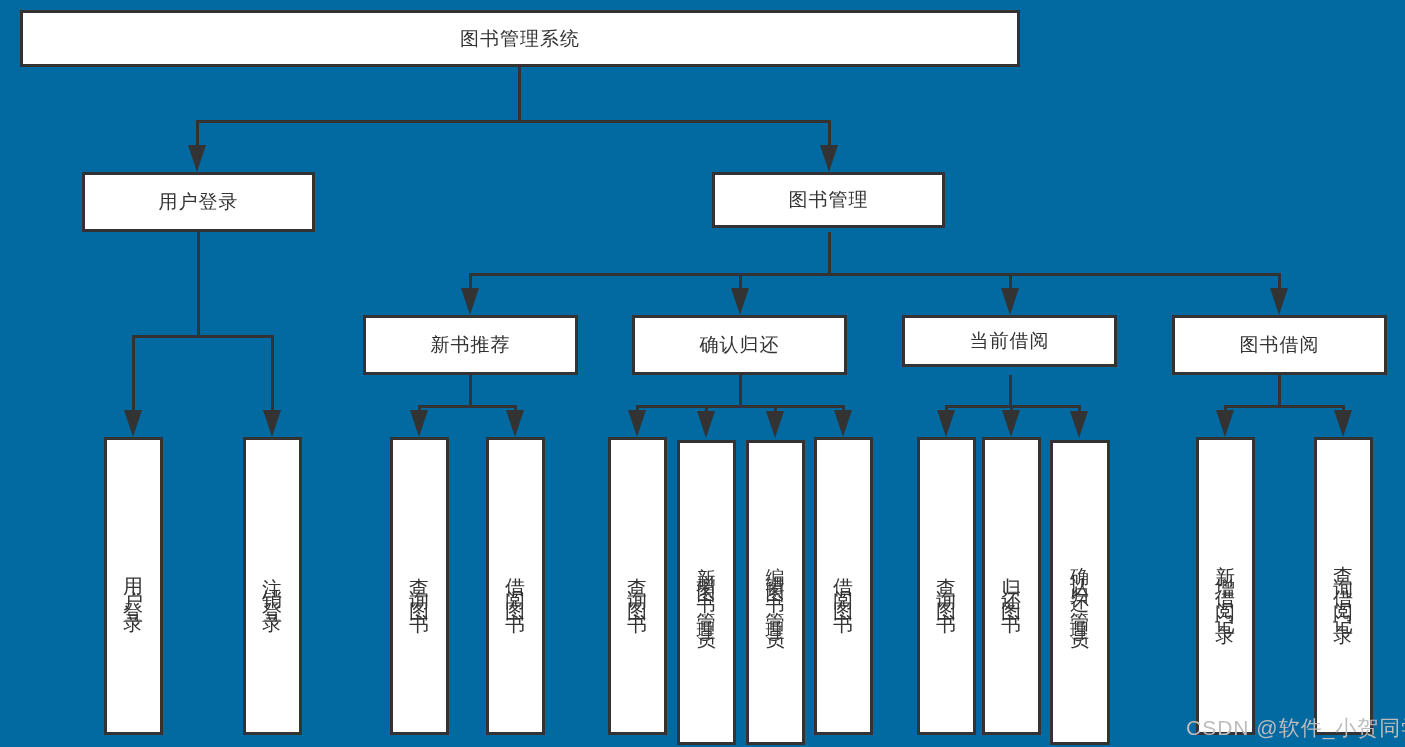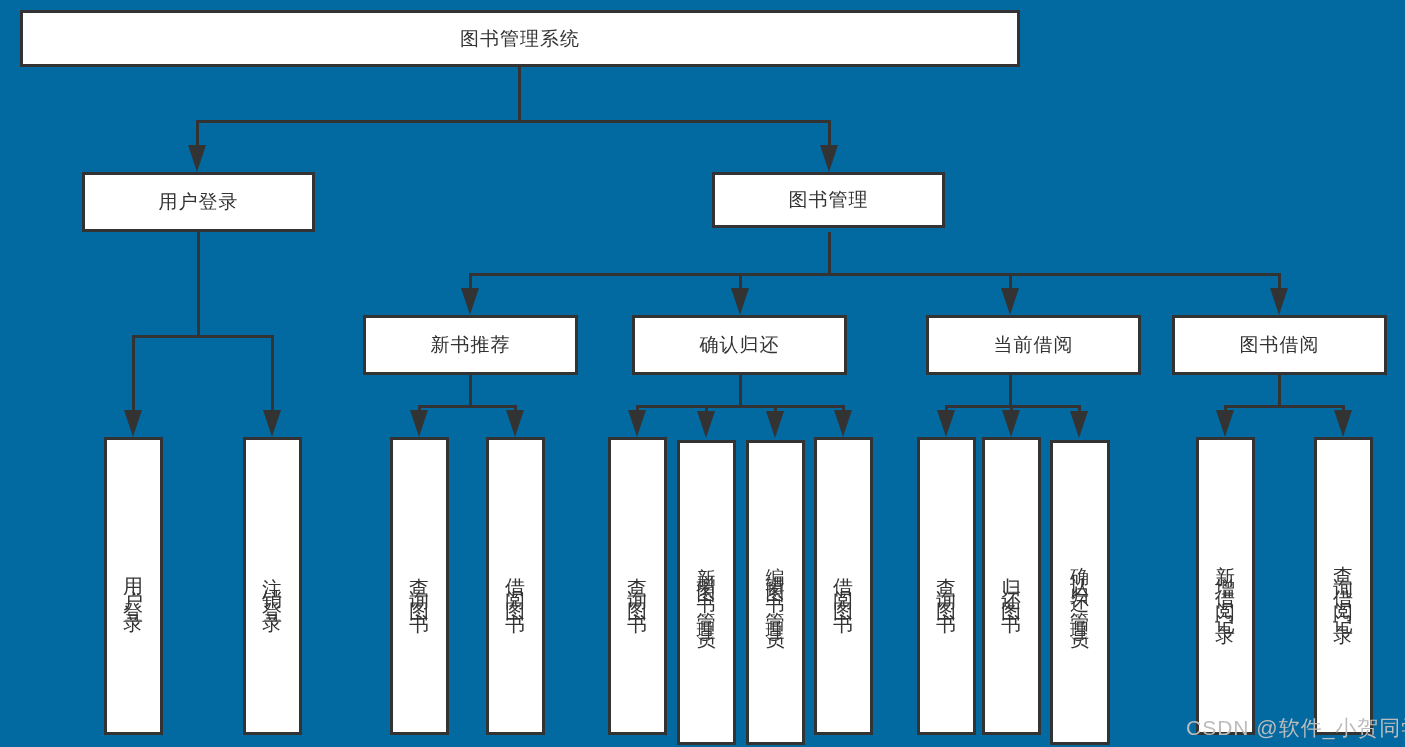--- a/index.html
+++ b/index.html
@@ -105,21 +105,21 @@
   <div class="box h" style="left:712px;top:172px;width:233px;height:56px">
     <span>图书管理</span>
   </div>
 
   <div class="box h" style="left:363px;top:315px;width:215px;height:60px">
     <span>新书推荐</span>
   </div>
   <div class="box h" style="left:632px;top:315px;width:215px;height:60px">
     <span>确认归还</span>
   </div>
-  <div class="box h" style="left:926px;top:315px;width:215px;height:60px">
+  <div class="box h" style="left:902px;top:315px;width:215px;height:52px">
     <span>当前借阅</span>
   </div>
   <div class="box h" style="left:1172px;top:315px;width:215px;height:60px">
     <span>图书借阅</span>
   </div>
 
   <div class="box v" style="left:104px;top:437px;width:59px;height:298px">
     <span>用户登录</span>
   </div>
   <div class="box v" style="left:243px;top:437px;width:59px;height:298px">

